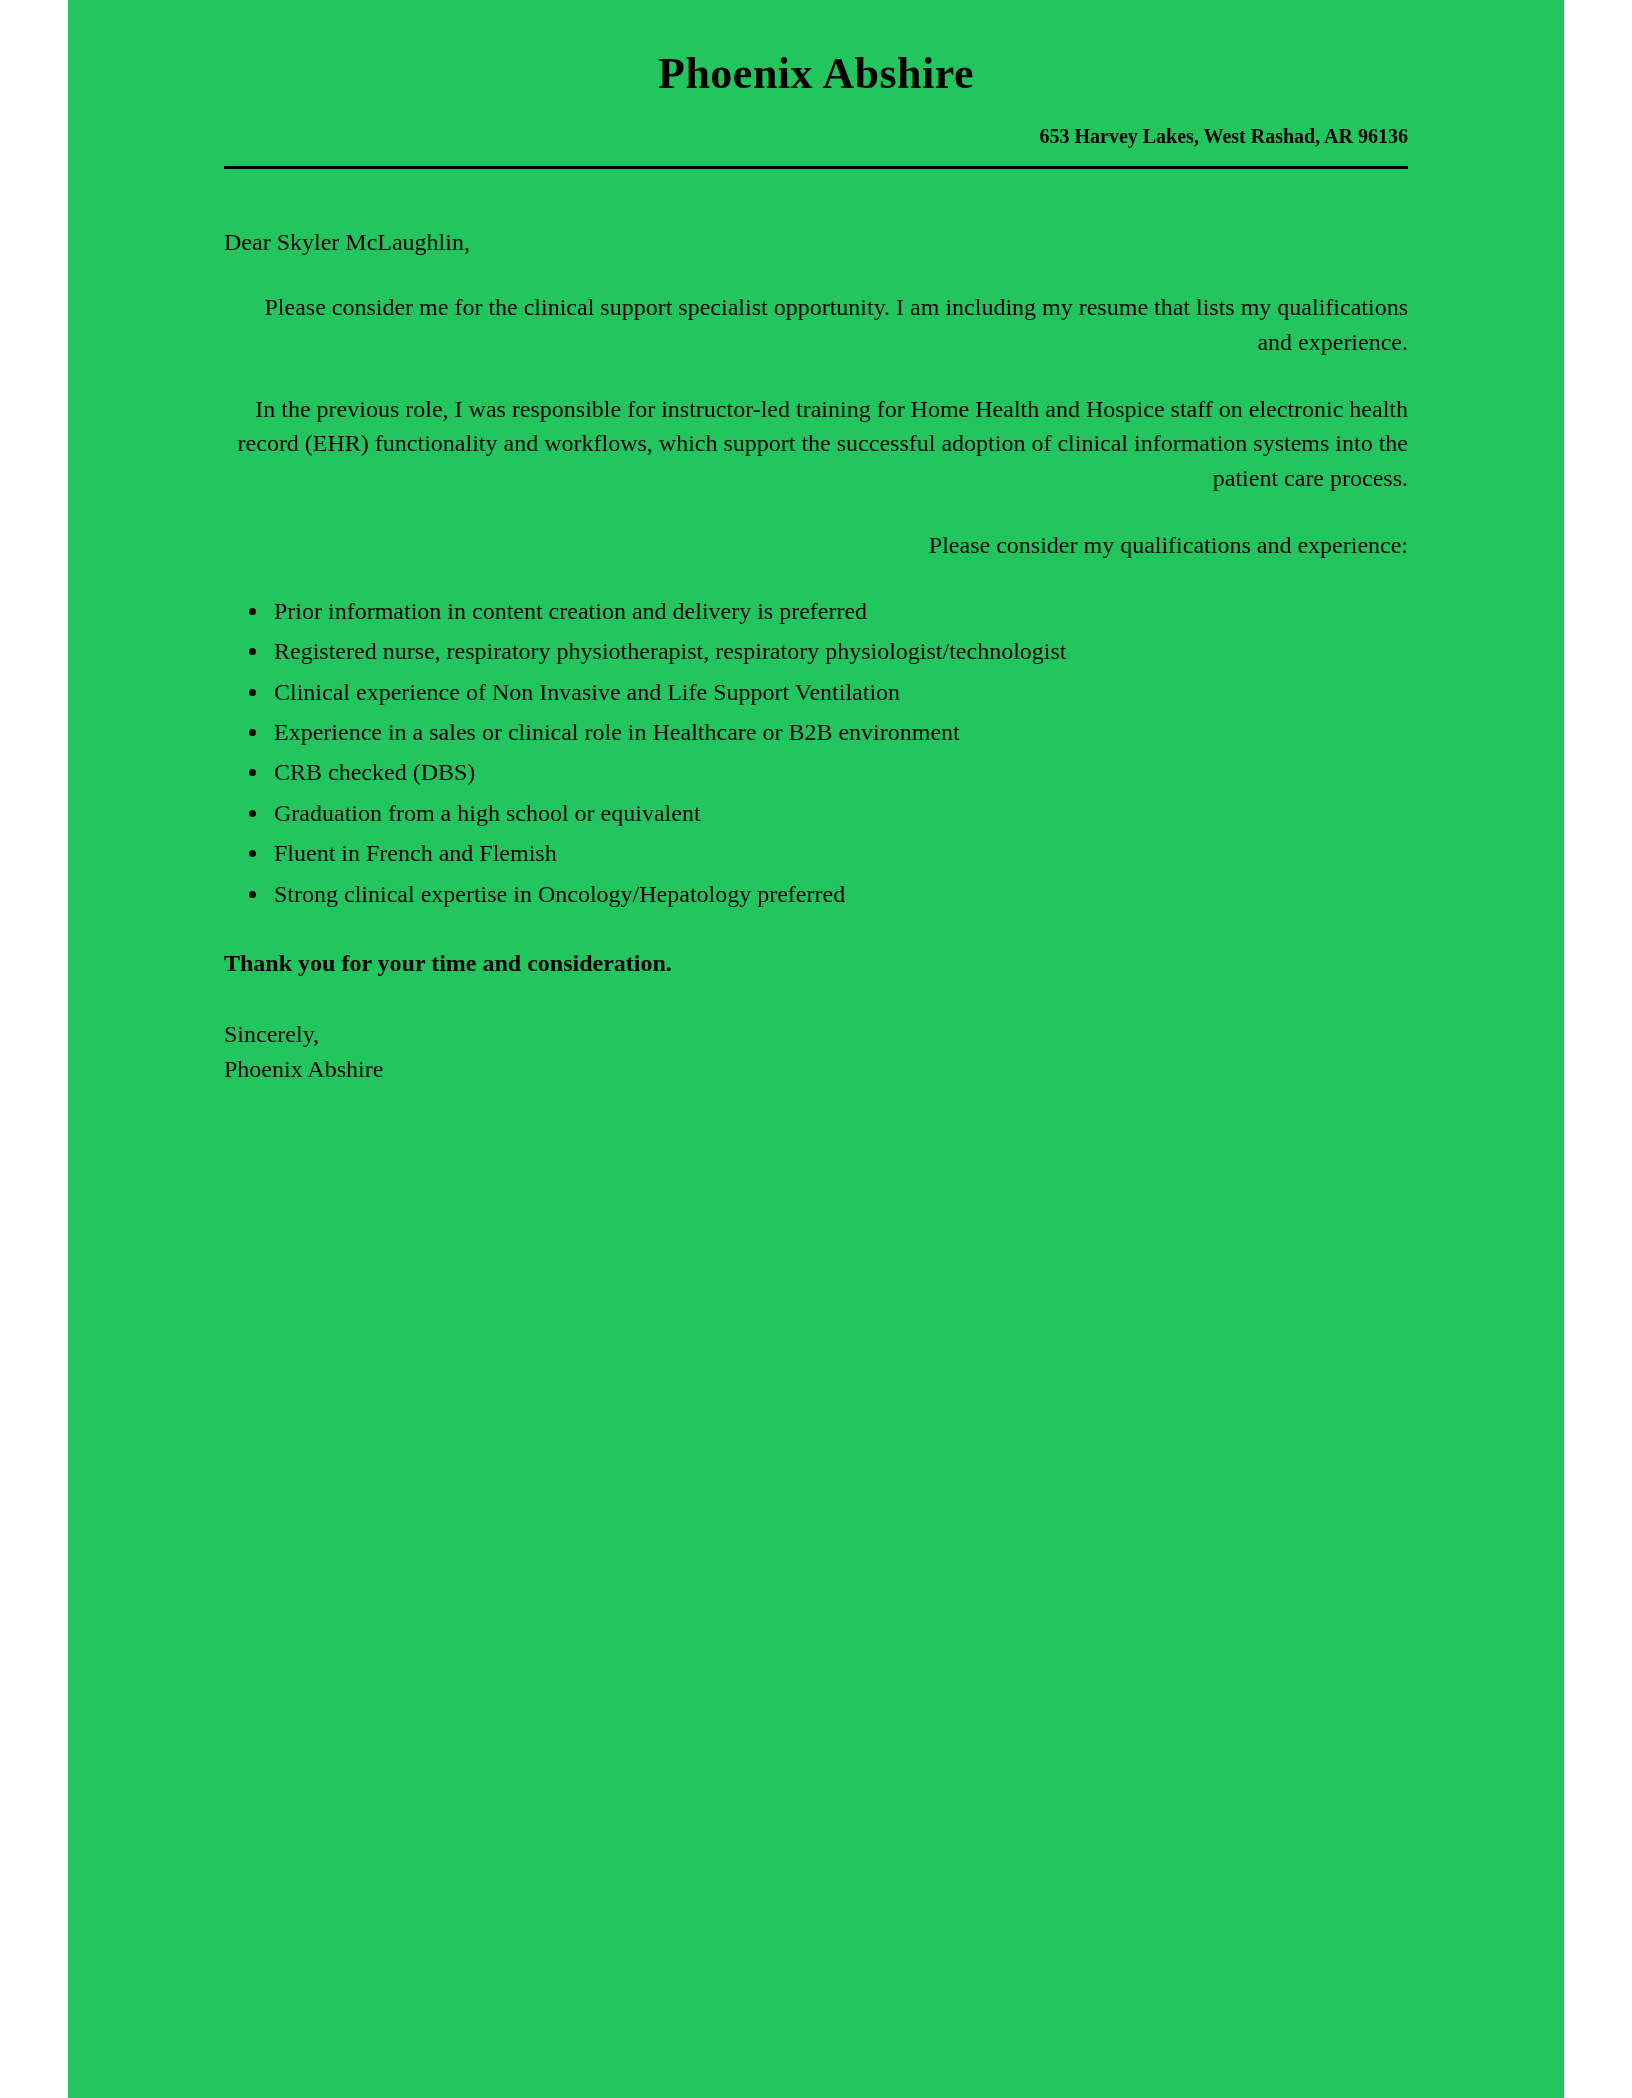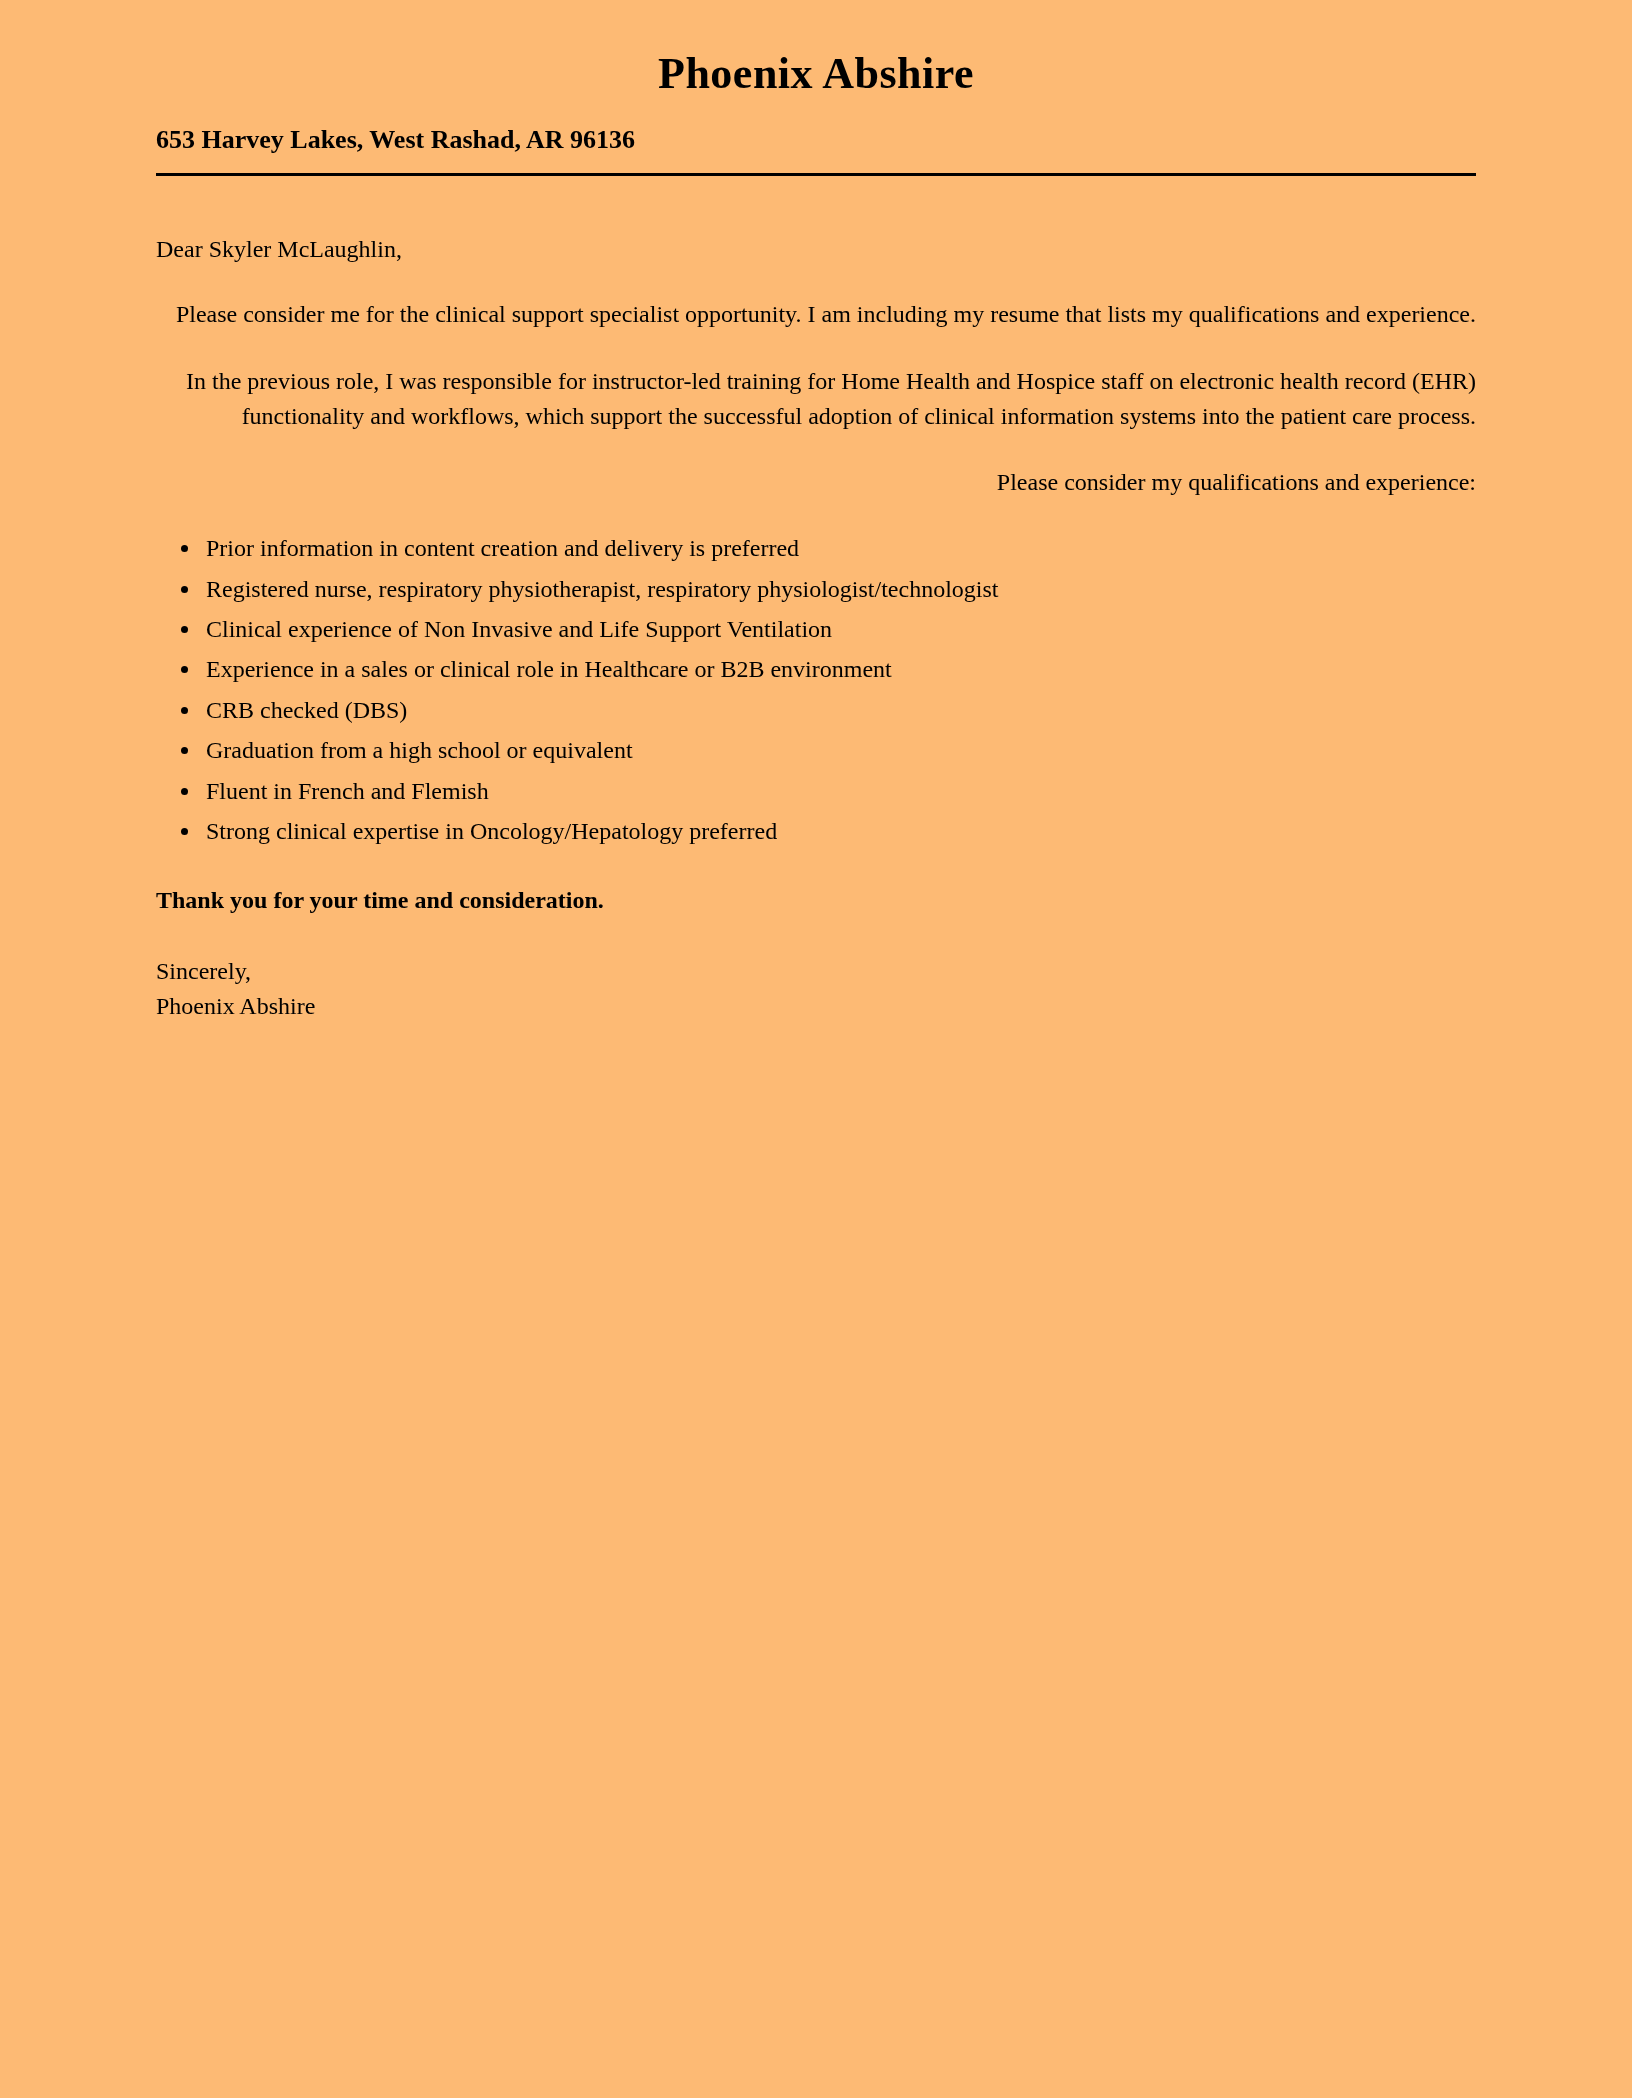--- a/index.html
+++ b/index.html
@@ -2,39 +2,39 @@
 <html><head>
 <meta charset="utf-8">
 <style>
   html, body {
     margin: 0;
     padding: 0;
     background: #ffffff;
   }
   .page {
     position: relative;
-    width: 1632px;
+    width: 1496px;
     min-height: 2098px;
     margin: 0 auto;
-    background: #fdba74;
+    background: #22c55e;
     font-family: "Liberation Serif", serif;
     color: #000000;
     box-sizing: border-box;
     padding: 48px 156px 60px 156px;
   }
   .letter-name {
     text-align: center;
     font-size: 44px;
     font-weight: bold;
     margin: 0 0 26px 0;
     letter-spacing: 0.5px;
   }
   .letter-address {
-    text-align: left;
-    font-size: 26px;
+    text-align: right;
+    font-size: 20px;
     font-weight: bold;
     margin: 7px 0 18px 0;
   }
   .divider {
     border: none;
     border-top: 3px solid #000000;
     margin: 0 0 60px 0;
   }
   .salutation {
     font-size: 24px;

